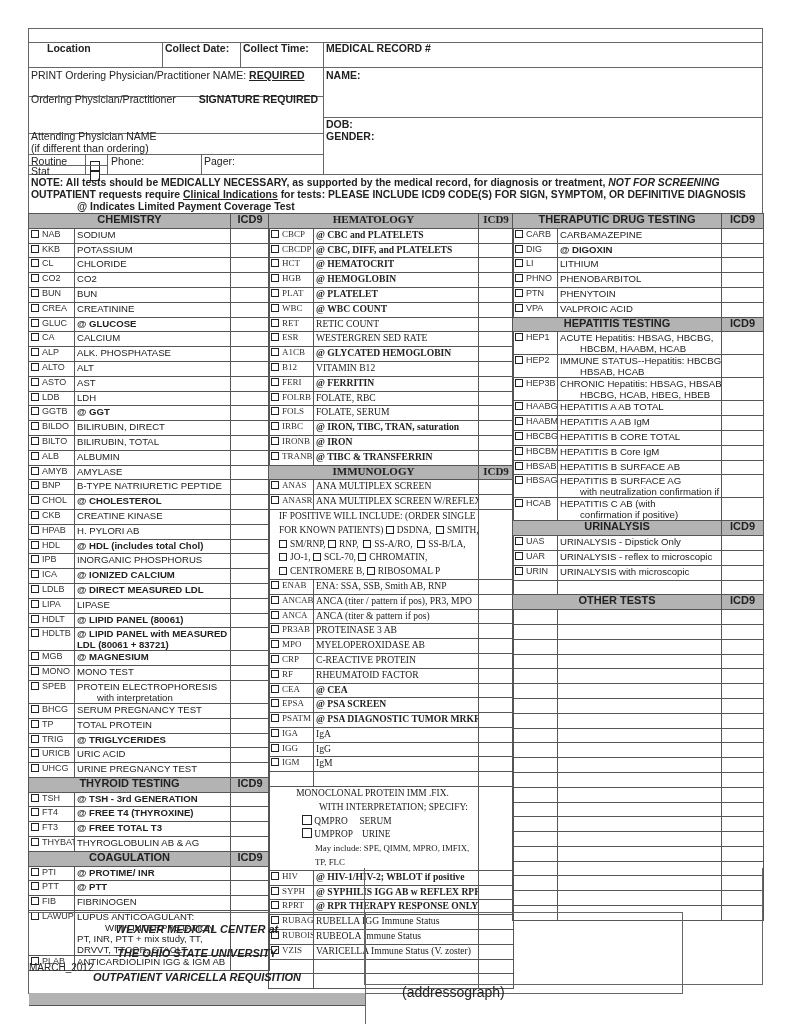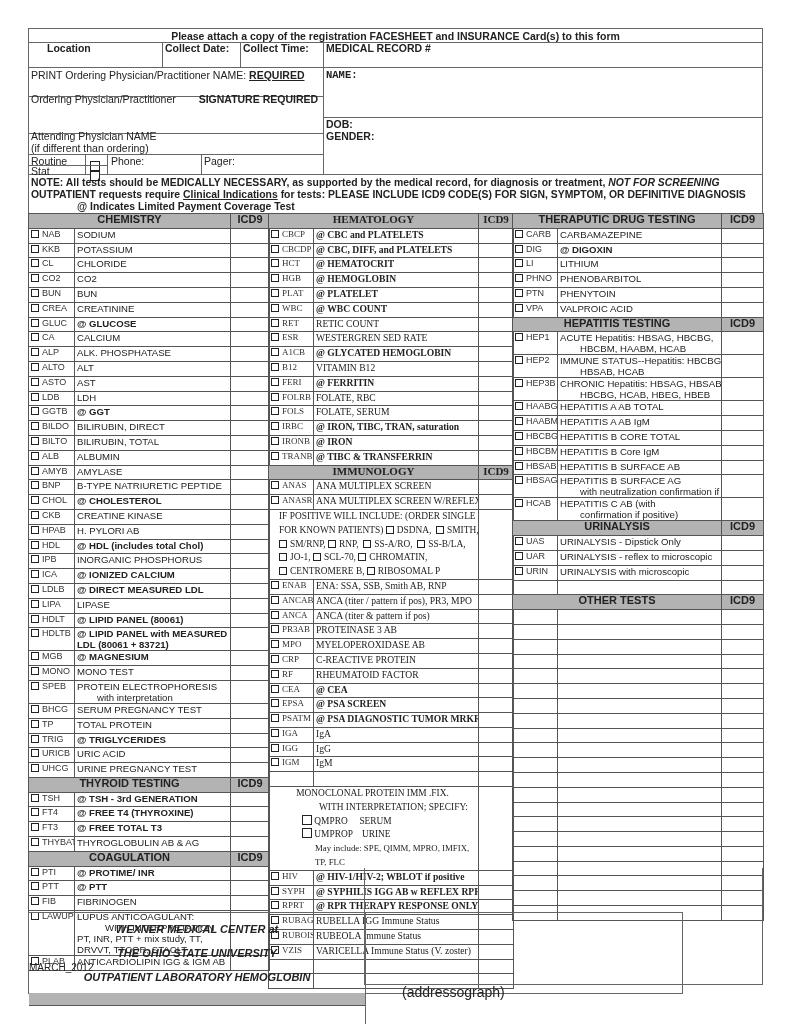--- a/index.html
+++ b/index.html
@@ -14,38 +14,37 @@
   .grid td{border:1px solid #555;padding:0 2px;height:13.8px;line-height:11px;white-space:nowrap;overflow:hidden;vertical-align:top;}
   .grid td.code{font-size:9px;color:#333;}
   .grid td.hdr{background:#b3b3b3;font-weight:bold;text-align:center;font-size:11px;}
   .grid td.bold{font-weight:bold;}
   .foot{font-weight:bold;font-size:11px;text-align:center;}
 </style>
 </head>
 <body>
 
 <div class="abs" style="left:28px;top:28px;width:735px;height:147px;border:1px solid #666;">
-  <div class="abs t b" style="left:0;top:1px;width:733px;text-align:center;">Please attach a copy of the registration FACESHEET and INSURANCE Card(s) to this form</div>
   <div class="line" style="left:0;top:13px;width:733px;height:1px;"></div>
 
   <div class="abs t b" style="left:2px;top:13px;padding-left:16px;">Location</div>
   <div class="line" style="left:133px;top:13px;width:1px;height:25px;"></div>
   <div class="abs t b" style="left:136px;top:13px;">Collect Date:</div>
   <div class="line" style="left:211px;top:13px;width:1px;height:25px;"></div>
   <div class="abs t b" style="left:214px;top:13px;">Collect Time:</div>
   <div class="line" style="left:294px;top:13px;width:1px;height:133px;"></div>
   <div class="abs t b" style="left:297px;top:13px;">MEDICAL RECORD #</div>
   <div class="abs" style="left:0;top:25px;width:133px;height:12px;"></div>
   <div class="abs" style="left:134px;top:25px;width:77px;height:12px;"></div>
   <div class="abs" style="left:212px;top:25px;width:82px;height:12px;"></div>
   <div class="abs" style="left:295px;top:25px;width:438px;height:12px;"></div>
   <div class="line" style="left:0;top:38px;width:733px;height:1px;"></div>
 
   <div class="abs t" style="left:2px;top:40px;"><span>PRINT Ordering Physician/Practitioner NAME: </span><span class="b" style="text-decoration:underline;">REQUIRED</span></div>
-  <div class="abs t b" style="left:297px;top:40px;font-family:Liberation Mono, monospace;">NAME:</div>
+  <div class="abs t b" style="left:297px;top:40px;">NAME:</div>
   <div class="abs" style="left:0;top:52px;width:294px;height:14px;"></div>
   <div class="abs" style="left:295px;top:52px;width:438px;height:35px;"></div>
   <div class="line" style="left:0;top:67px;width:294px;height:1px;"></div>
 
   <div class="abs t" style="left:2px;top:64px;"><span>Ordering Physician/Practitioner</span><span class="b" style="margin-left:20px;"> SIGNATURE REQUIRED</span></div>
   <div class="abs" style="left:0;top:78px;width:294px;height:26px;"></div>
   <div class="line" style="left:295px;top:88px;width:438px;height:1px;"></div>
   <div class="abs t b" style="left:297px;top:89px;">DOB:</div>
   <div class="abs t b" style="left:297px;top:101px;">GENDER:</div>
   <div class="line" style="left:0;top:104px;width:294px;height:1px;"></div>
@@ -788,19 +787,19 @@
         <td></td>
         <td></td>
         <td></td>
       </tr>
     </tbody>
 </table>
 
 <div class="abs" style="left:28px;top:912px;width:655px;height:82px;border:1px solid #666;border-top:1px solid #666;font-style:italic;">
   <div class="abs foot" style="left:0;top:10px;width:336px;">WEXNER MEDICAL CENTER at</div>
   <div class="abs foot" style="left:0;top:34px;width:336px;">THE OHIO STATE UNIVERSITY</div>
-  <div class="abs foot" style="left:0;top:58px;width:336px;">OUTPATIENT LABORATORY HEMOGLOBIN</div>
+  <div class="abs foot" style="left:0;top:58px;width:336px;">OUTPATIENT VARICELLA REQUISITION</div>
   <div class="abs" style="left:0;top:80px;width:336px;height:13px;background:#b3b3b3;border-bottom:1px solid #555;"></div>
   <div class="line" style="left:336px;top:0;width:1px;height:116px;"></div>
 </div>
 <div class="abs" style="left:364px;top:868px;width:399px;height:117px;border-left:1px solid #666;border-right:1px solid #666;border-bottom:1px solid #666;"></div>
 <div class="abs t" style="left:29px;top:962px;font-size:10px;">MARCH_2012</div>
 <div class="abs t" style="left:402px;top:986px;font-size:14px;">(addressograph)</div>
 
 </body></html>

